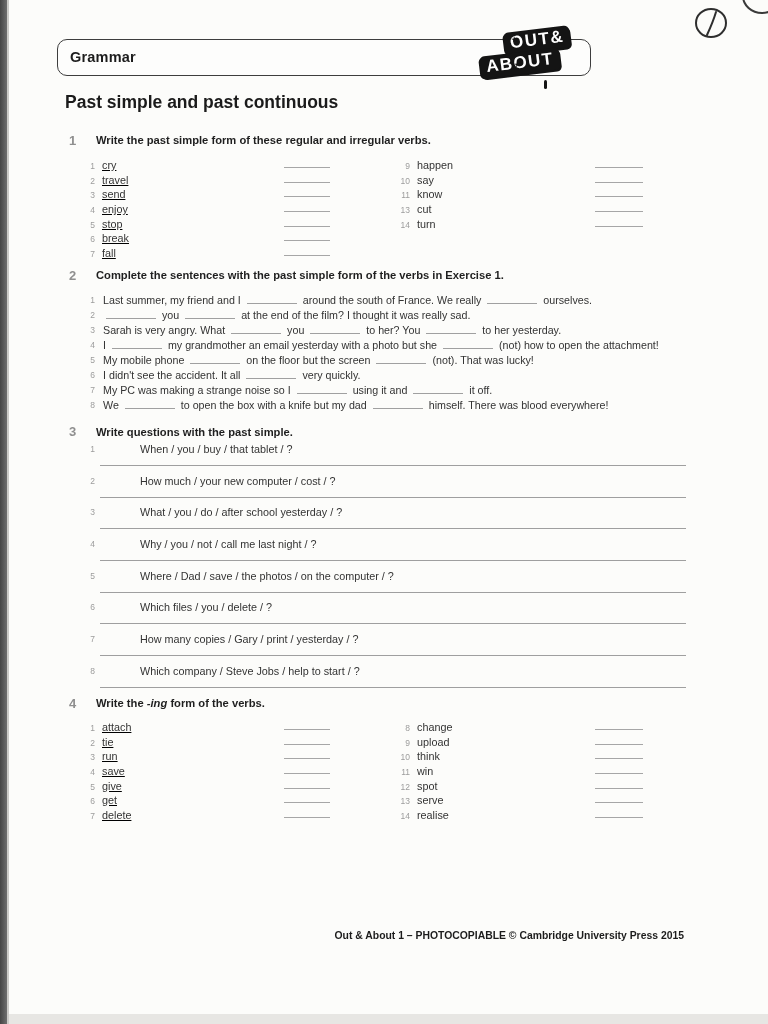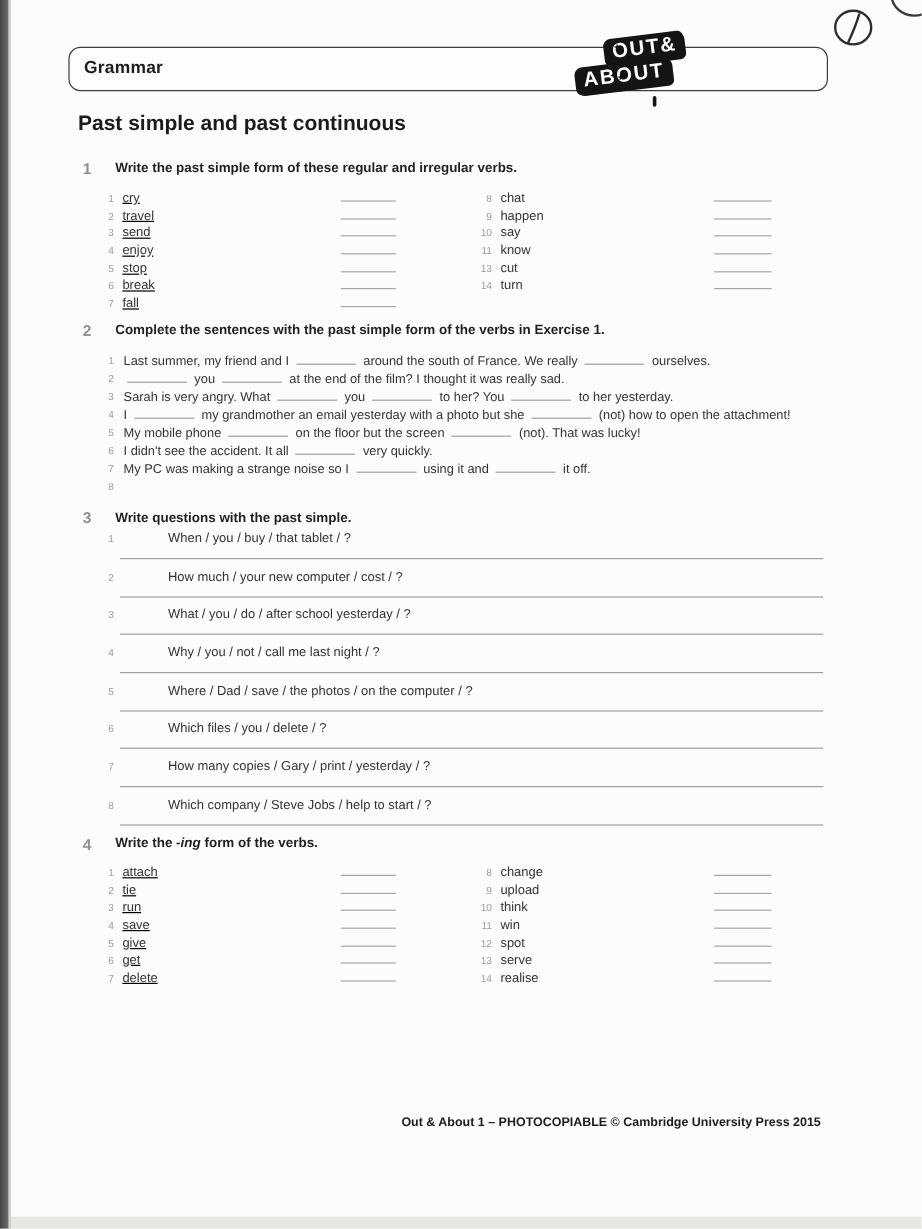--- a/index.html
+++ b/index.html
@@ -10,21 +10,21 @@
   
   .edge-bottom{position:absolute;left:0;top:1014px;width:768px;height:10px;background:#e7e6e3;}
   .edge-left{position:absolute;left:0;top:0;width:7px;height:1024px;
              background:linear-gradient(to right,#454545,#6e6e6e);}
   .edge-left-soft{position:absolute;left:7px;top:0;width:2px;height:1024px;background:#cccbc8;}
   .corner-arc{position:absolute;left:742px;top:-22px;width:36px;height:32px;border:2px solid #3a3a3a;
               border-radius:50%;background:transparent;}
   .pen-circle{position:absolute;left:692px;top:4px;}
 
   
-  .grammar-box{position:absolute;left:57px;top:39px;width:633px;height:37px;
+  .grammar-box{position:absolute;left:57px;top:39px;width:534px;height:37px;
                border:1.5px solid #3d3d3d;border-radius:10px;box-sizing:border-box;background:#fdfdfc;}
   .grammar-label{position:absolute;left:12px;top:0;line-height:34px;font-size:14.5px;
                  font-weight:bold;color:#1c1c1c;letter-spacing:0.2px;}
   .logo{position:absolute;left:478px;top:28px;width:145px;height:62px;z-index:5;}
   .logo-word{position:absolute;background:#141414;color:#ffffff;font-weight:bold;
              letter-spacing:1.5px;padding:1px 6px;border-radius:5px;line-height:1.15;
              box-shadow:1px 2px 0 #141414, -1px 1px 0 #141414;}
   .logo-w1{left:26px;top:1px;font-size:17px;transform:rotate(-7deg);}
   .logo-w2{left:2px;top:24px;font-size:17px;transform:rotate(-7deg);}
   .logo-star{position:absolute;color:#141414;font-size:8px;z-index:6;line-height:1;}
@@ -106,21 +106,20 @@
   <div class="verbcol leftcol" id="ex1-left">
       <div class="verbrow"><span class="num">1</span><span class="verb">cry</span><span class="blank"></span></div>
       <div class="verbrow"><span class="num">2</span><span class="verb">travel</span><span class="blank"></span></div>
       <div class="verbrow"><span class="num">3</span><span class="verb">send</span><span class="blank"></span></div>
       <div class="verbrow"><span class="num">4</span><span class="verb">enjoy</span><span class="blank"></span></div>
       <div class="verbrow"><span class="num">5</span><span class="verb">stop</span><span class="blank"></span></div>
       <div class="verbrow"><span class="num">6</span><span class="verb">break</span><span class="blank"></span></div>
       <div class="verbrow"><span class="num">7</span><span class="verb">fall</span><span class="blank"></span></div>
     </div>
   <div class="verbcol rightcol" id="ex1-right">
-      <div class="verbrow"><span class="num">8</span><span class="verb">chat</span><span class="blank"></span></div>
       <div class="verbrow"><span class="num">9</span><span class="verb">happen</span><span class="blank"></span></div>
       <div class="verbrow"><span class="num">10</span><span class="verb">say</span><span class="blank"></span></div>
       <div class="verbrow"><span class="num">11</span><span class="verb">know</span><span class="blank"></span></div>
       <div class="verbrow"><span class="num">13</span><span class="verb">cut</span><span class="blank"></span></div>
       <div class="verbrow"><span class="num">14</span><span class="verb">turn</span><span class="blank"></span></div>
     </div>
 
   <div class="exnum" id="ex2-num">2</div>
   <div class="exhead" id="ex2-head">Complete the sentences with the past simple form of the verbs in Exercise 1.</div>
   <div id="ex2-items">
@@ -147,20 +146,21 @@
       <div class="sentrow">
         <span class="num">6</span>
         <span class="text">I didn't see the accident. It all <span class="iblank"></span> very quickly.</span>
       </div>
       <div class="sentrow">
         <span class="num">7</span>
         <span class="text">My PC was making a strange noise so I <span class="iblank"></span> using it and <span class="iblank"></span> it off.</span>
       </div>
       <div class="sentrow">
         <span class="num">8</span>
+        <span class="text">We <span class="iblank"></span> to open the box with a knife but my dad <span class="iblank"></span> himself. There was blood everywhere!</span>
       </div>
     </div>
 
   <div class="exnum" id="ex3-num">3</div>
   <div class="exhead" id="ex3-head">Write questions with the past simple.</div>
   <div id="ex3-items">
       <div class="qrow">
         <span class="num">1</span>
         <span class="prompt">When / you / buy / that tablet / ?</span>
         <span class="rule"></span>

